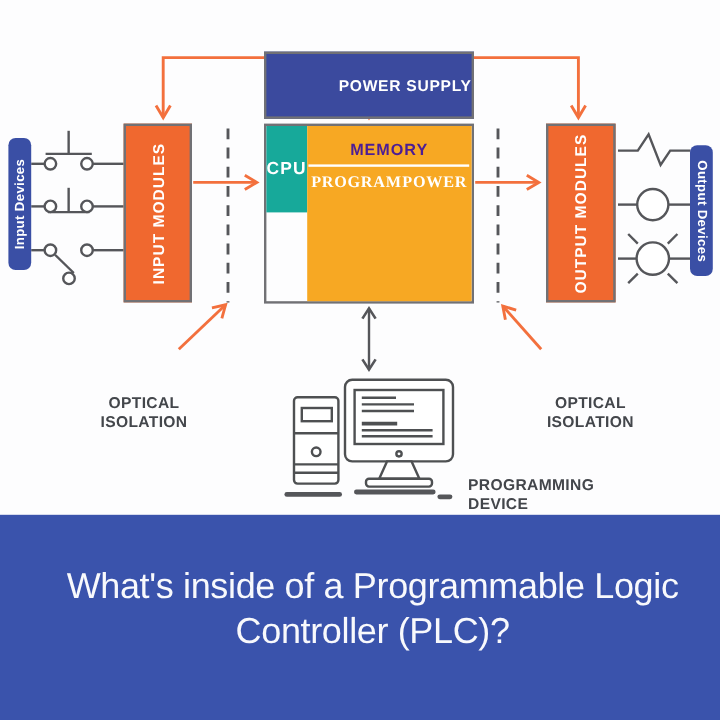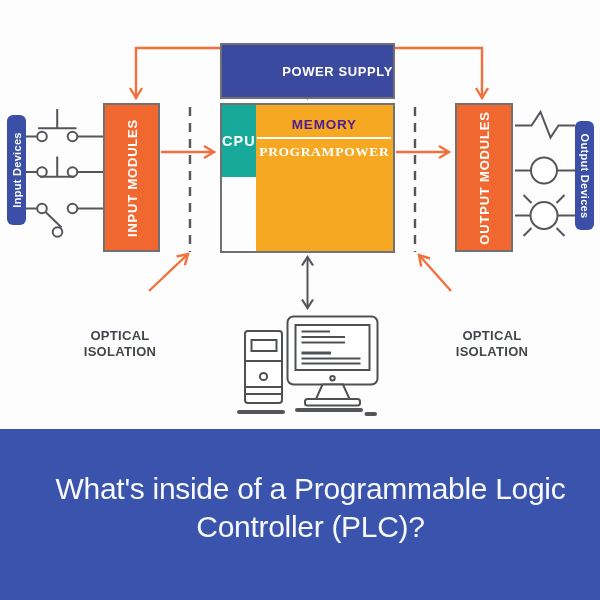--- a/index.html
+++ b/index.html
@@ -204,20 +204,21 @@
 
   <div class="pill input-pill">
     <span>Input Devices</span>
   </div>
   <div class="pill output-pill">
     <span>Output Devices</span>
   </div>
 
   <div class="free-label optical-left">OPTICAL ISOLATION</div>
   <div class="free-label optical-right">OPTICAL ISOLATION</div>
+  <div class="free-label prog-device-label">PROGRAMMING DEVICE</div>
 
   <div class="banner">
     <div class="banner-title">
       <span>What's inside of a Programmable Logic</span>
       <span>Controller (PLC)?</span>
     </div>
   </div>
 
 </div>
 

